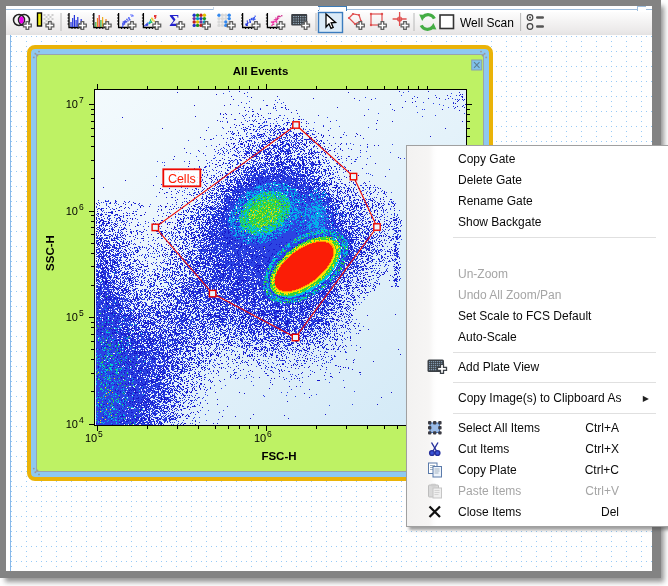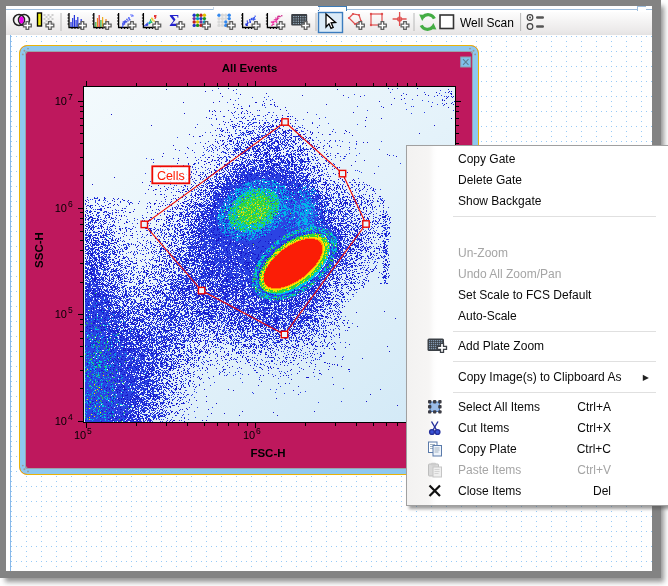--- a/index.html
+++ b/index.html
@@ -8,29 +8,29 @@
 #winframe{left:0;top:0;width:661px;height:578px;background:transparent;
 border-top:6px solid #838383;border-left:6px solid #838383;border-right:9px solid #838383;border-bottom:7px solid #838383;
 box-sizing:border-box;box-shadow:4px 5px 5px -1px rgba(60,60,60,0.55);pointer-events:none}
 
 #tabs{left:6px;top:6px;width:646px;height:3px;background:#fff;border-bottom:1px solid #9cbcdc}
 #tabsel{left:318px;top:6px;width:27px;height:4px;background:#fff;border:1px solid #3a7ab8;border-bottom:none}
 #toolbar{left:6px;top:12px;width:646px;height:23px;background:linear-gradient(#fdfdfd,#eceaea 80%,#e4e2e2);border-bottom:1px solid #cfcfcf}
 
 #canvas{left:6px;top:35px;width:646px;height:536px;background:#fff}
 
-#panel{left:19px;top:45px;width:458px;height:428px;background:#be185d;border:1px solid #eab308;border-radius:8px;
+#panel{left:27px;top:45px;width:458px;height:428px;background:#bef264;border:4px solid #eab308;border-radius:8px;
 box-shadow:inset 0 0 0 5px #8ec8f0, inset 0 0 0 6px #9aa3ab}
 
 #menu{left:406px;top:145px;width:234px;background:#fff;border:1px solid #a0a0a0;
 padding:3px 16px;box-shadow:3px 3px 3px rgba(80,80,80,0.55);z-index:50;position:absolute;
 background:linear-gradient(to right,#f3f2f1 0px,#f6f5f4 22px,#fdfdfd 27px,#fff 30px)}
 .mi{height:21px;line-height:21px;font-size:12px;color:#0a0a0a;position:relative;white-space:nowrap}
 .mi .lb{position:absolute;left:35px;top:0}
-.mi .sc{position:absolute;right:46px;top:0}
+.mi .sc{position:absolute;right:38px;top:0}
 .mi .arr{position:absolute;right:8px;top:0;font-size:8px;color:#222}
 .mi.dis{color:#a5a5a5}
 .mi .ic{position:absolute;left:4px;top:2px;width:18px;height:17px}
 .msep{height:9.5px;position:relative}
 .msep div{position:absolute;left:30px;right:1px;top:4px;border-top:1px solid #e0e0e0}
 </style></head><body>
 <div id="stage">
 <div class="abs" id="tabs"></div>
 <div class="abs" id="tabsel"></div>
     <div class="abs" style="left:637px;top:6px;width:8px;height:4px;background:#fff;border-left:1px solid #9cbcdc;border-top:1px solid #9cbcdc"></div>
@@ -473,20 +473,24 @@
       <div class="mi">
         <span class="ic"></span>
         <span class="lb">Copy Gate</span>
       </div>
       <div class="mi">
         <span class="ic"></span>
         <span class="lb">Delete Gate</span>
       </div>
       <div class="mi">
         <span class="ic"></span>
+        <span class="lb">Rename Gate</span>
+      </div>
+      <div class="mi">
+        <span class="ic"></span>
         <span class="lb">Show Backgate</span>
       </div>
       <div class="msep">
         <div></div>
       </div>
       <div class="mi">
         <span class="ic"></span>
       </div>
       <div class="mi dis">
         <span class="ic"></span>
@@ -540,21 +544,21 @@
             <rect x="14.2" y="8.2" width="1" height="1" fill="#a8c8e8"></rect>
             <rect x="2.2" y="10.2" width="1" height="1" fill="#a8c8e8"></rect>
             <rect x="4.2" y="10.2" width="1" height="1" fill="#a8c8e8"></rect>
             <rect x="6.2" y="10.2" width="1" height="1" fill="#a8c8e8"></rect>
             <rect x="8.2" y="10.2" width="1" height="1" fill="#a8c8e8"></rect>
             <rect x="10.2" y="10.2" width="1" height="1" fill="#a8c8e8"></rect>
             <rect x="12.2" y="10.2" width="1" height="1" fill="#a8c8e8"></rect>
             <rect x="14.2" y="10.2" width="1" height="1" fill="#a8c8e8"></rect>
             <path d="M13 10.5h3v-3h3v3h3v3h-3v3h-3v-3h-3z" fill="#fff" stroke="#3b4046" stroke-width="1.3" transform="translate(-2.5,-2.2)"></path>
           </svg></span>
-        <span class="lb">Add Plate Zoom</span>
+        <span class="lb">Add Plate View</span>
       </div>
       <div class="msep">
         <div></div>
       </div>
       <div class="mi">
         <span class="ic"></span>
         <span class="lb">Copy Image(s) to Clipboard As</span>
         <span class="arr">▶</span>
       </div>
       <div class="msep">

